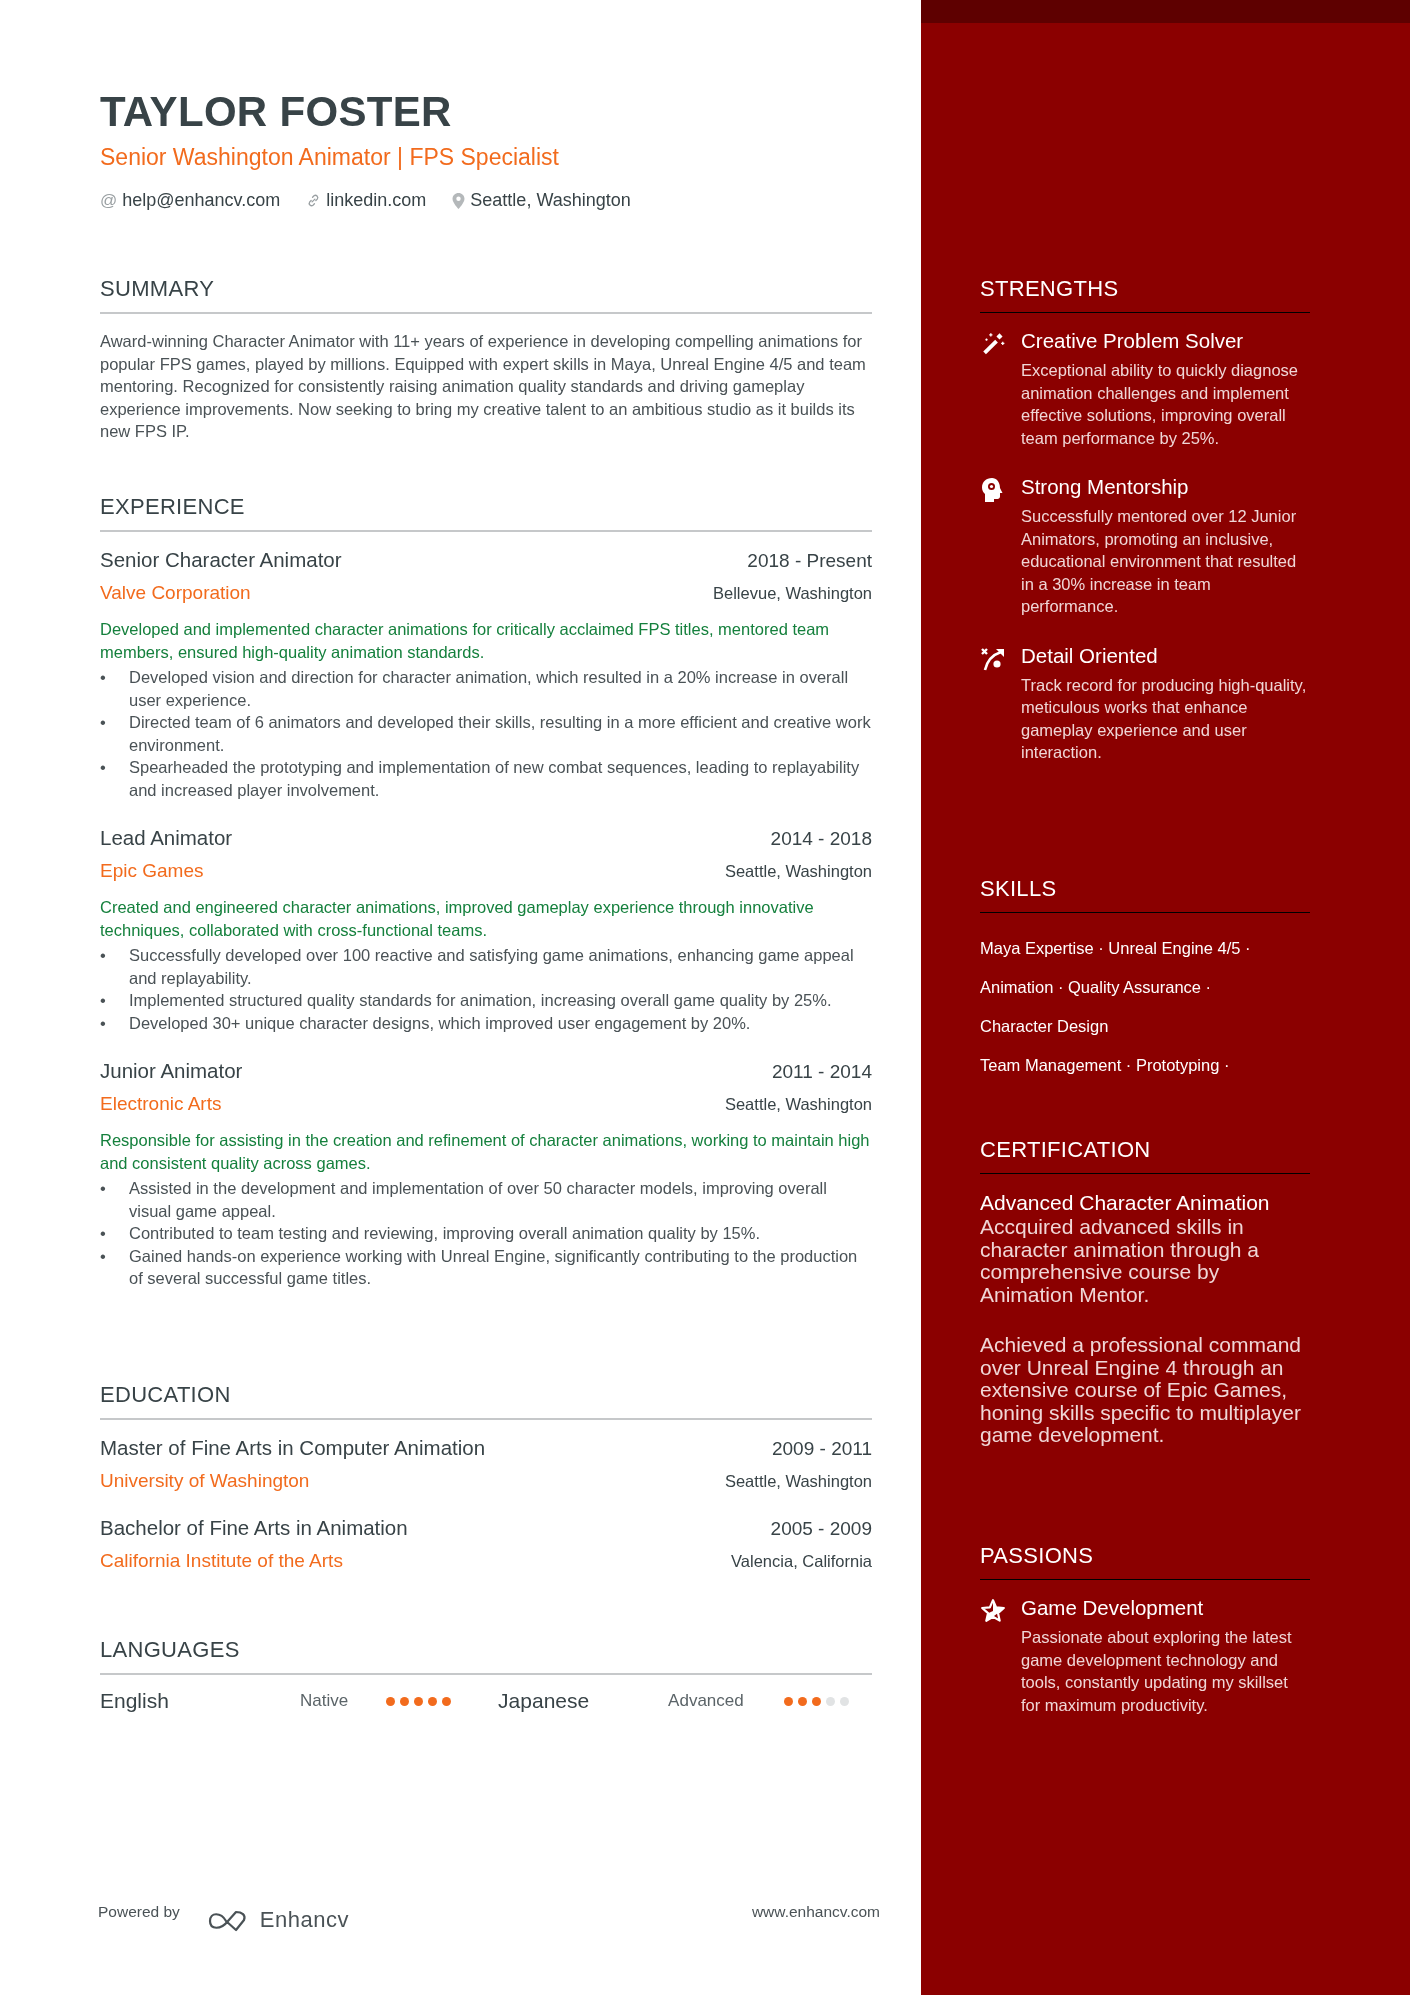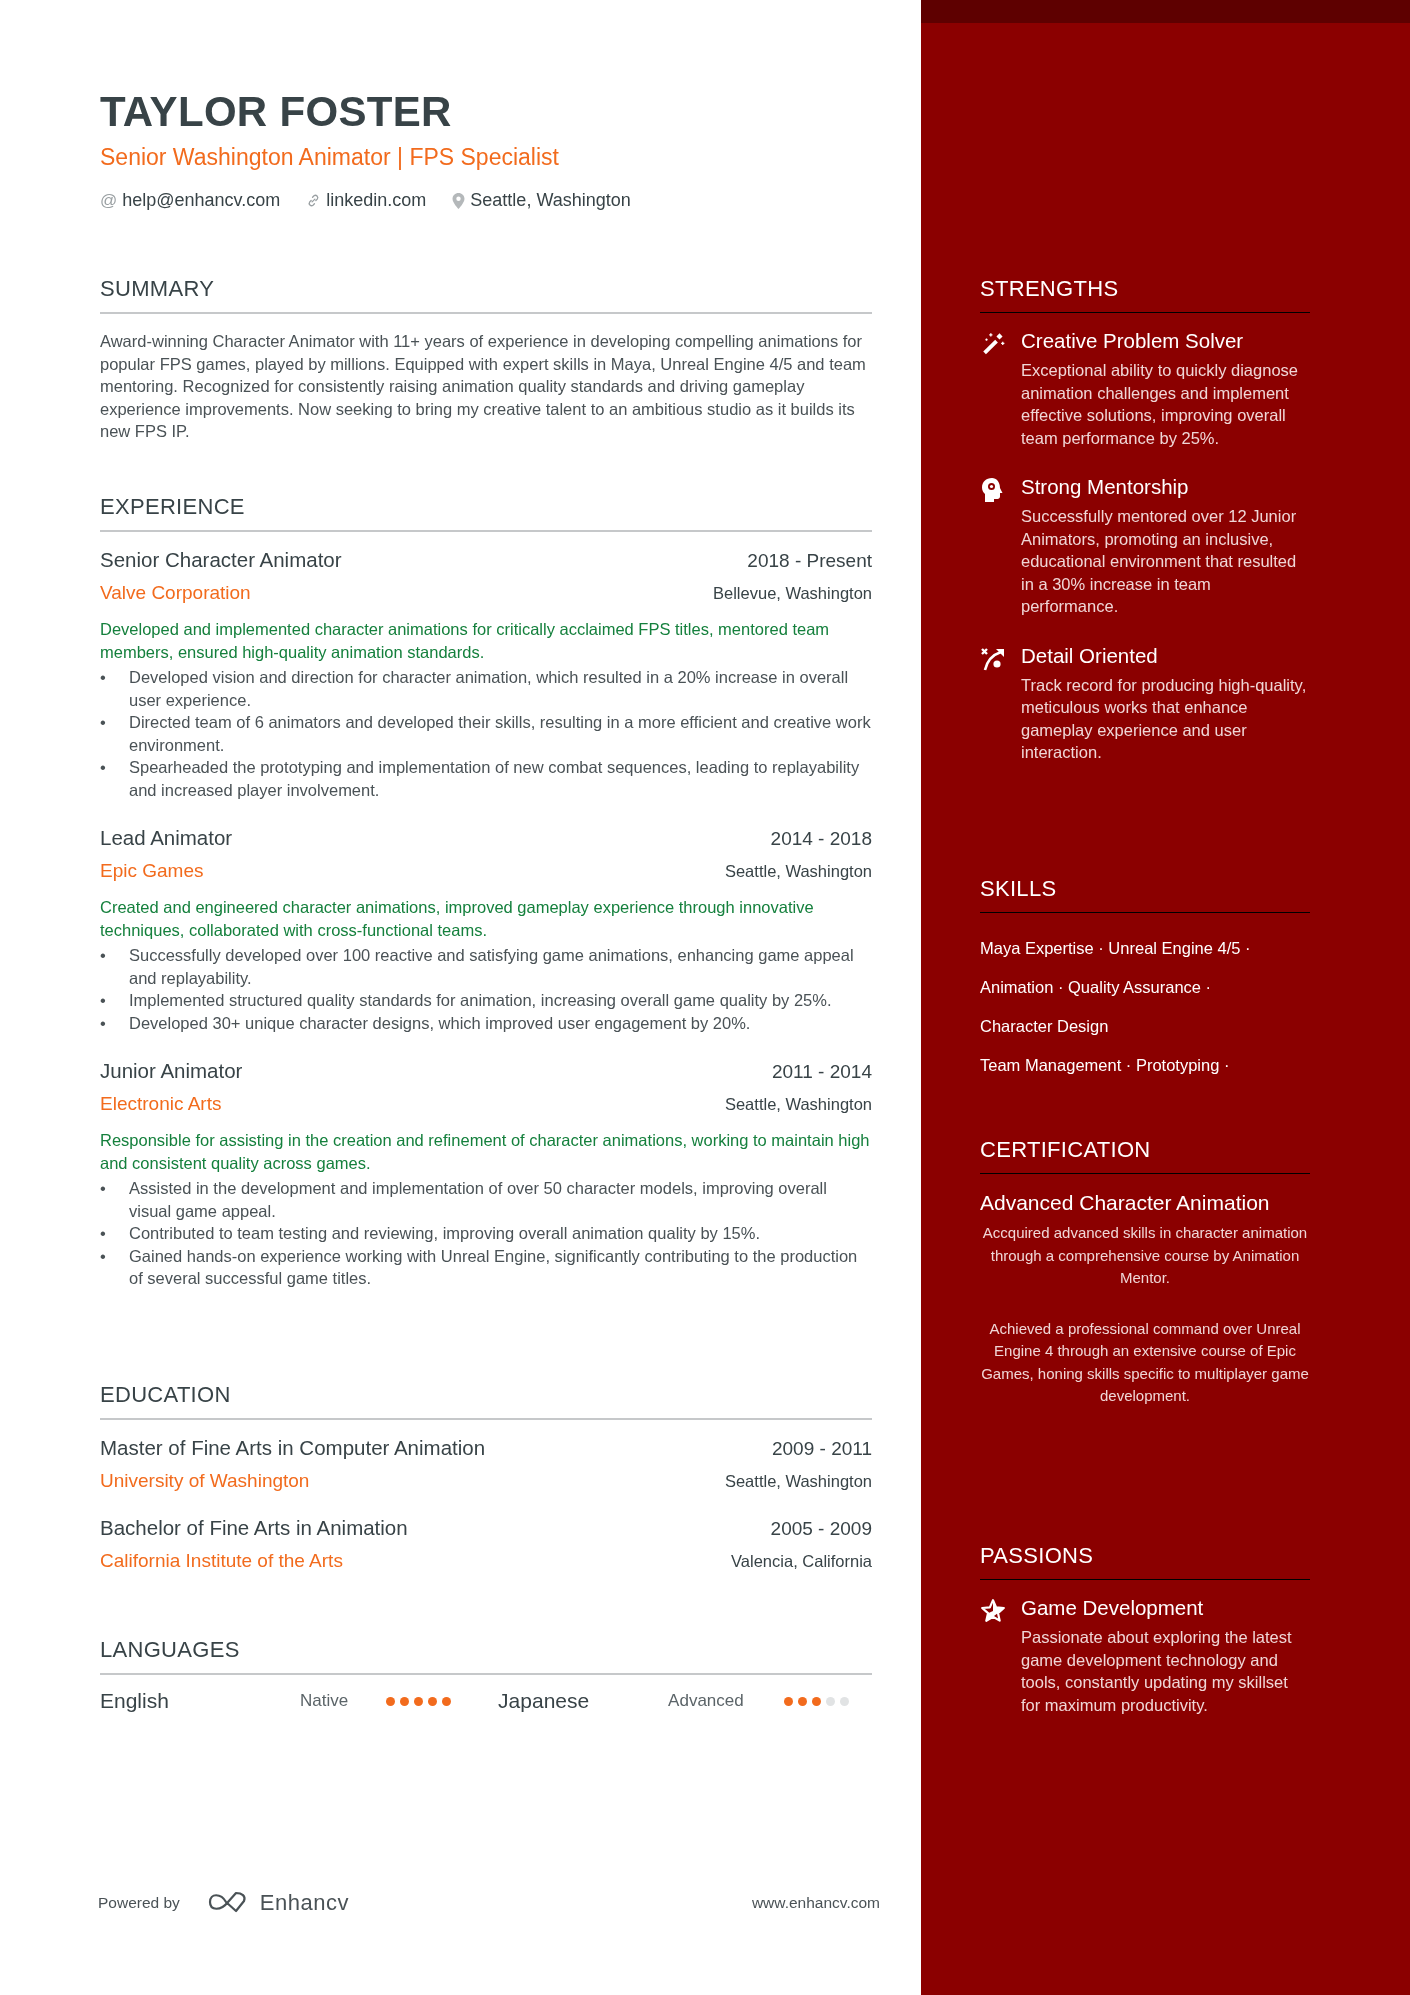--- a/index.html
+++ b/index.html
@@ -38,36 +38,36 @@
   .lang-row { display: flex; align-items: center; margin-top: 14px; }
   .lang-item { display: flex; align-items: center; width: 386px; }
   .lang-name { font-size: 21px; color: #384347; width: 200px; }
   .lang-level { font-size: 17px; color: #5b6468; width: 86px; }
   .dots { display: flex; gap: 5px; }
   .dot { width: 9px; height: 9px; border-radius: 50%; background: #f26b1d; }
   .dot.off { background: #e1e3e4; }
 
   .footer { position: absolute; left: 98px; top: 1890px; width: 782px; display: flex; align-items: center; justify-content: space-between; }
   .powered { display: flex; align-items: center; font-size: 15.5px; color: #4a5256; }
-  .logo { display: flex; align-items: flex-start; margin-left: 26px; font-size: 22px; color: #4a5256; letter-spacing: 0.5px; }
+  .logo { display: flex; align-items: flex-end; margin-left: 26px; font-size: 22px; color: #4a5256; letter-spacing: 0.5px; margin-top: 17px; }
   .logo svg { margin-right: 8px; }
   .site { font-size: 15.5px; color: #4a5256; }
 
   
   .rsec { position: absolute; left: 980px; width: 330px; color: #ffffff; }
   .rsec-h { font-size: 22px; color: #ffffff; letter-spacing: 0.3px; padding-bottom: 10px; border-bottom: 1px solid #000000; }
   .str { display: flex; margin-top: 16px; }
   .str + .str { margin-top: 26px; }
   .str-ic { width: 41px; flex: none; padding-top: 2px; }
   .str-title { font-size: 20.5px; color: #ffffff; }
   .str-desc { margin-top: 6px; font-size: 16.5px; line-height: 22.5px; color: #f0d6d6; }
   .skills { margin-top: 16px; font-size: 16.5px; line-height: 39px; color: #ffffff; }
   .cert-title { font-size: 21px; line-height: 26px; color: #ffffff; margin-top: 16px; }
   .cert + .cert { margin-top: 28px; }
-  .cert-desc { margin-top: 6px; font-size: 15px; line-height: 22.5px; color: #f0d6d6; text-align: center; }
+  .cert-desc { margin-top: 0; font-size: 21px; line-height: 22.5px; color: #f0d6d6; }
 </style>
 </head>
 <body>
 
 <div class="left"></div>
 <div class="right">
   <div class="right-band"></div>
 </div>
 
 <div class="name">TAYLOR FOSTER</div>

